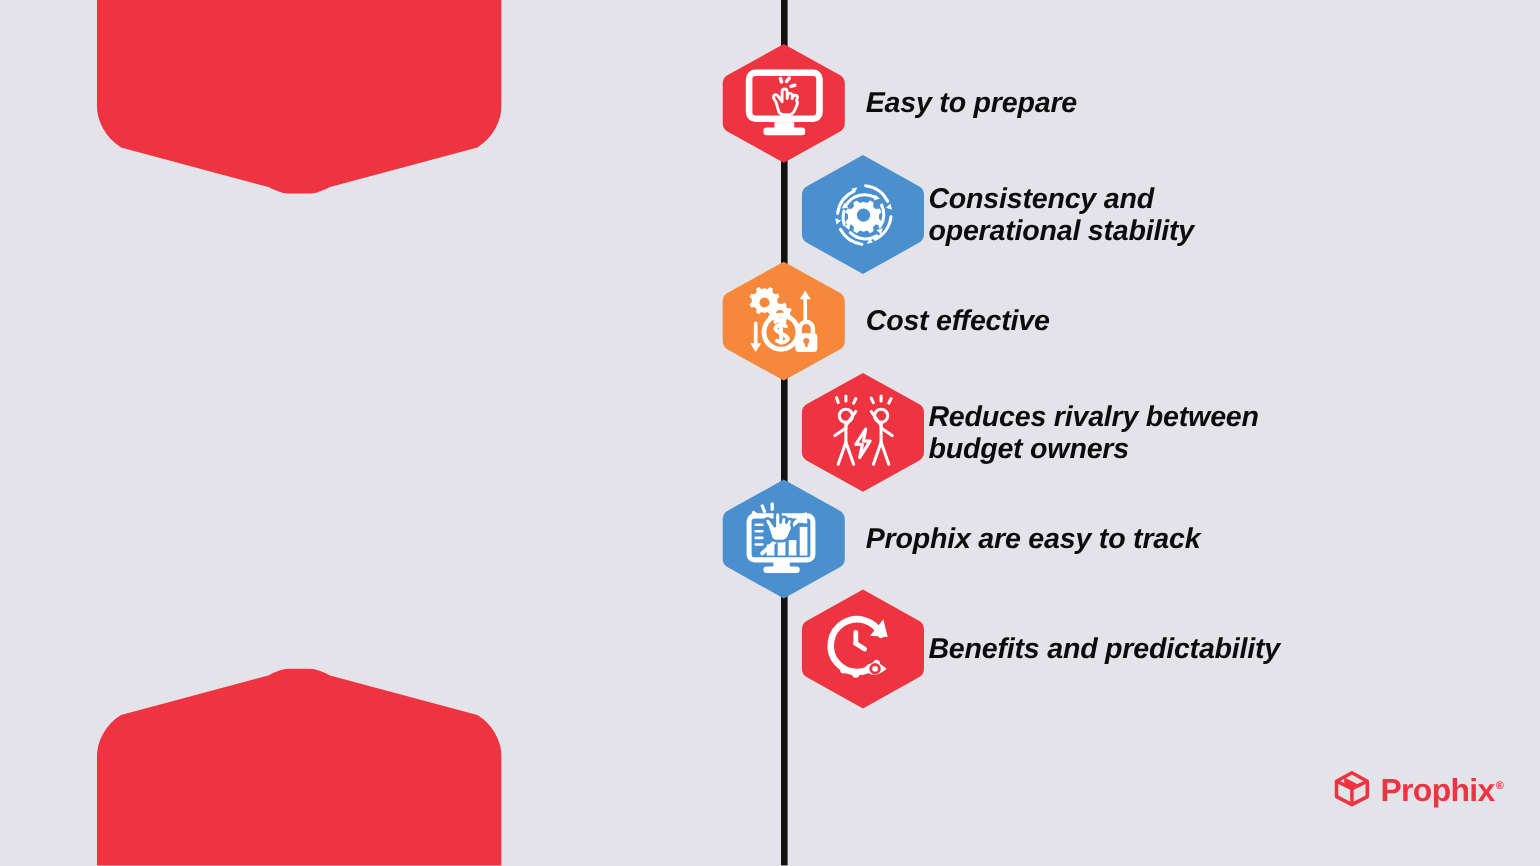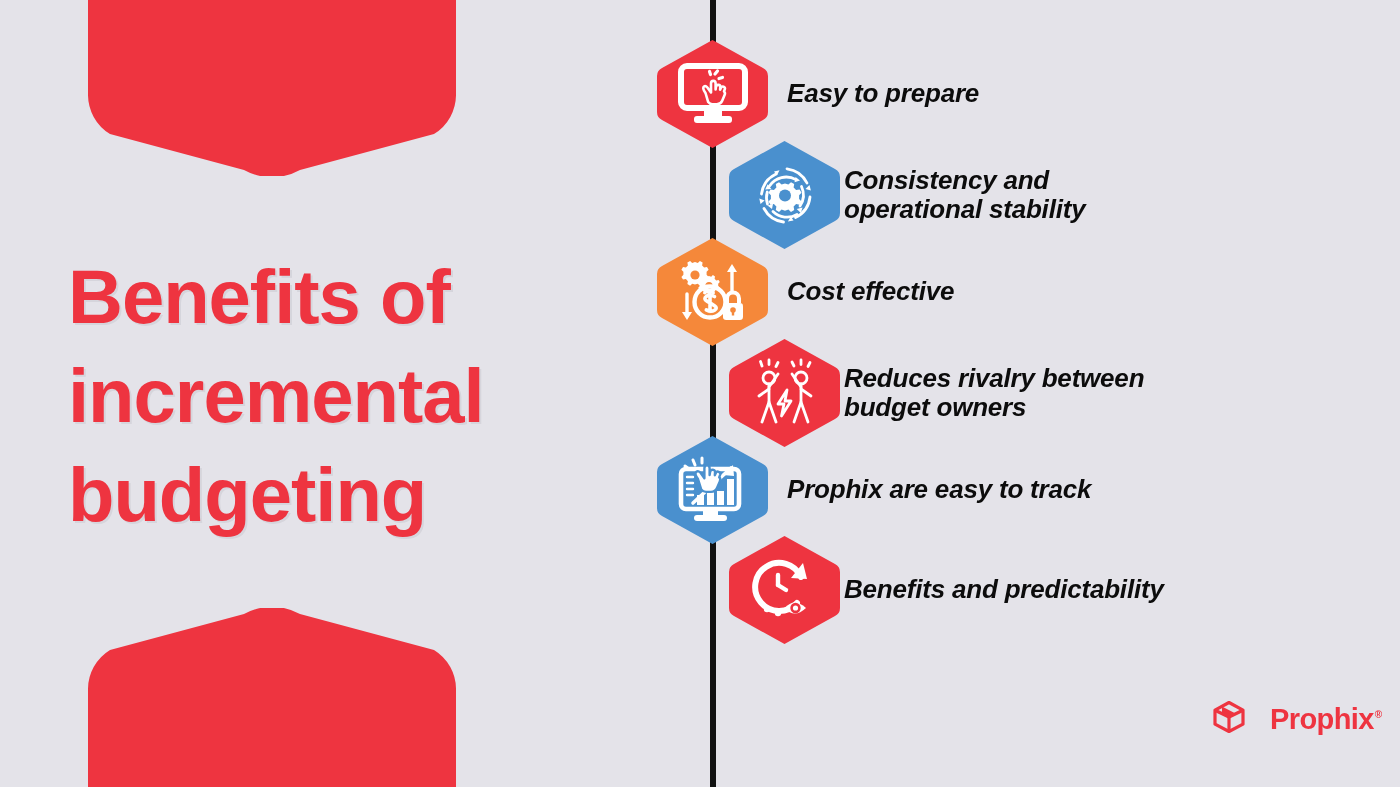--- a/index.html
+++ b/index.html
@@ -52,21 +52,21 @@
     letter-spacing:-0.2px;
     font-style:italic;
   }
   .row.odd  { left:655px; }
   .row.even { left:727px; }
   .row.even .label { margin-left:2px; }
 
   
   #logo {
     position:absolute; left:1212px; top:700px;
-    display:flex; align-items:center; gap:24px;
+    display:flex; align-items:center; gap:9px;
   }
   #logo .mark { display:block; }
   #logo .word {
     color:#ee3440; font-size:29px; font-weight:bold;
     letter-spacing:-.6px; line-height:1;
     position:relative;
   }
   #logo .tm {
     font-size:10px; vertical-align:super; font-weight:bold;
     margin-left:1px;
@@ -85,25 +85,20 @@
     </svg>
   </div>
 
   <div class="deco" id="deco-bottom">
     <svg width="368" height="200" viewBox="0 0 368 200">
       <path d="M156 6 A58 58 0 0 1 212 6 L346 42 A46 46 0 0 1 368 82 L368 200
                L0 200 L0 82 A46 46 0 0 1 22 42 Z" fill="#ee3440"></path>
     </svg>
   </div>
 
-  <h1 id="headline">
-    <span class="l">Benefits of</span>
-    <span class="l">incremental</span>
-    <span class="l">budgeting</span>
-  </h1>
 
   <div id="timeline-line"></div>
 
   <div class="row odd" style="top:38px;">
     <div class="hex">
       <svg class="hexbg" width="115" height="112" viewBox="0 0 115 112">
         <path d="M57.5 2 L108 30 A9 9 0 0 1 113 38 L113 74 A9 9 0 0 1 108 82
                  L57.5 110 L7 82 A9 9 0 0 1 2 74 L2 38 A9 9 0 0 1 7 30 Z" fill="#ee3440"></path>
       </svg>
       <span class="glyph">

